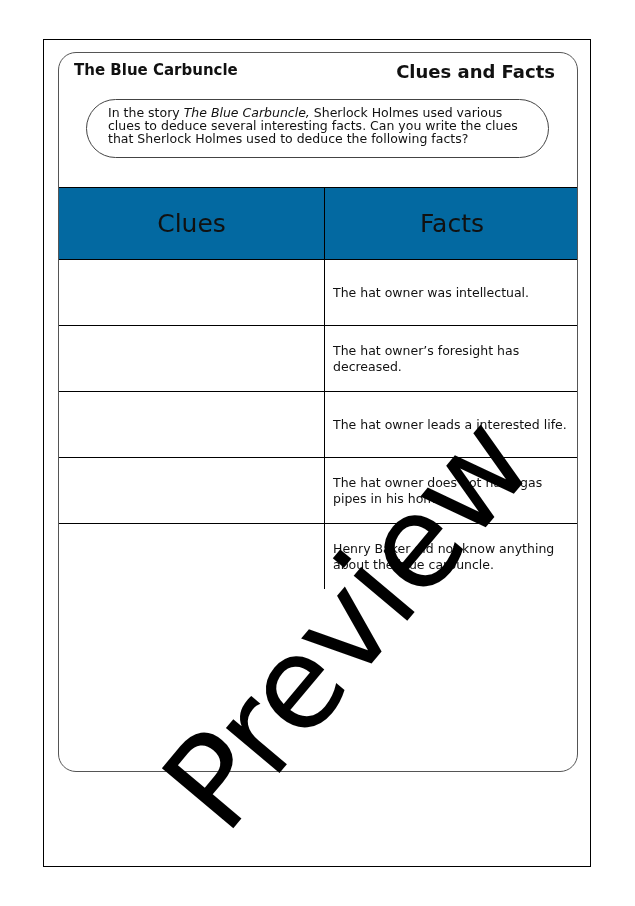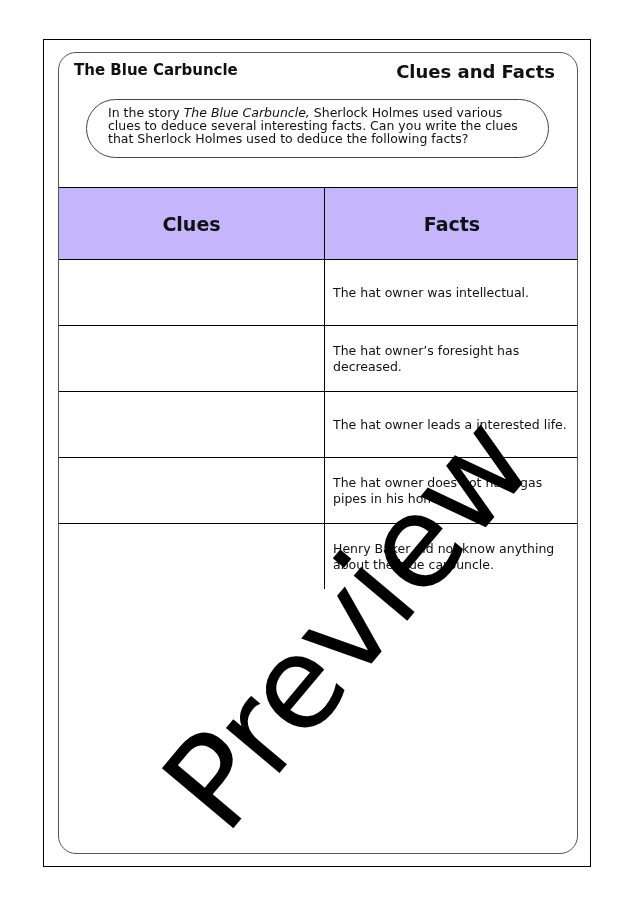--- a/index.html
+++ b/index.html
@@ -1,31 +1,31 @@
 <!DOCTYPE html>
 <html><head>
   <meta charset="utf-8">
   <style>
     html, body { margin: 0; padding: 0; background: #ffffff; }
     body { width: 635px; height: 906px; position: relative; overflow: hidden;
            font-family: "DejaVu Sans", "Liberation Sans", sans-serif; color: #111; }
     .page-border { position: absolute; left: 43px; top: 39px; width: 548px; height: 828px;
                    border: 1px solid #000; box-sizing: border-box; }
-    .card { position: absolute; left: 58px; top: 52px; width: 520px; height: 802px;
+    .card { position: absolute; left: 58px; top: 52px; width: 520px; height: 720px;
             border: 1px solid #555; border-radius: 18px; box-sizing: border-box; overflow: hidden; }
     .title-left { position: absolute; left: 15px; top: 8px; font-size: 15px; font-weight: bold; }
     .title-right { position: absolute; right: 22px; top: 8px; font-size: 18px; font-weight: bold; }
     .intro { position: absolute; left: 27px; top: 46px; width: 463px; height: 59px;
              border: 1px solid #444; border-radius: 30px; box-sizing: border-box;
              padding: 6px 14px 0 21px; font-size: 12.5px; line-height: 13px; }
     .intro em { font-style: italic; }
     table.ws { position: absolute; left: 0; top: 134px; width: 520px; border-collapse: collapse;
                table-layout: fixed; }
     table.ws th, table.ws td { border-top: 1px solid #000; padding: 0; }
-    table.ws th { height: 71px; background: #c4b5fd; font-weight: bold; font-size: 19px; }
+    table.ws th { height: 71px; background: #0369a1; font-weight: normal; font-size: 25px; }
     table.ws td { height: 65px; vertical-align: middle; }
     table.ws .c1 { width: 265px; border-right: 1px solid #000; }
     table.ws .fact { font-size: 12.5px; line-height: 16px; padding: 0 12px 0 8px; }
     .watermark { position: absolute; left: 105px; top: 560px; font-size: 128px;
                  font-family: "DejaVu Sans", sans-serif; color: #000; transform: rotate(-50deg);
                  transform-origin: center; white-space: nowrap; pointer-events: none;
                  letter-spacing: -2px; line-height: 1; }
   </style>
 </head>
 <body>

